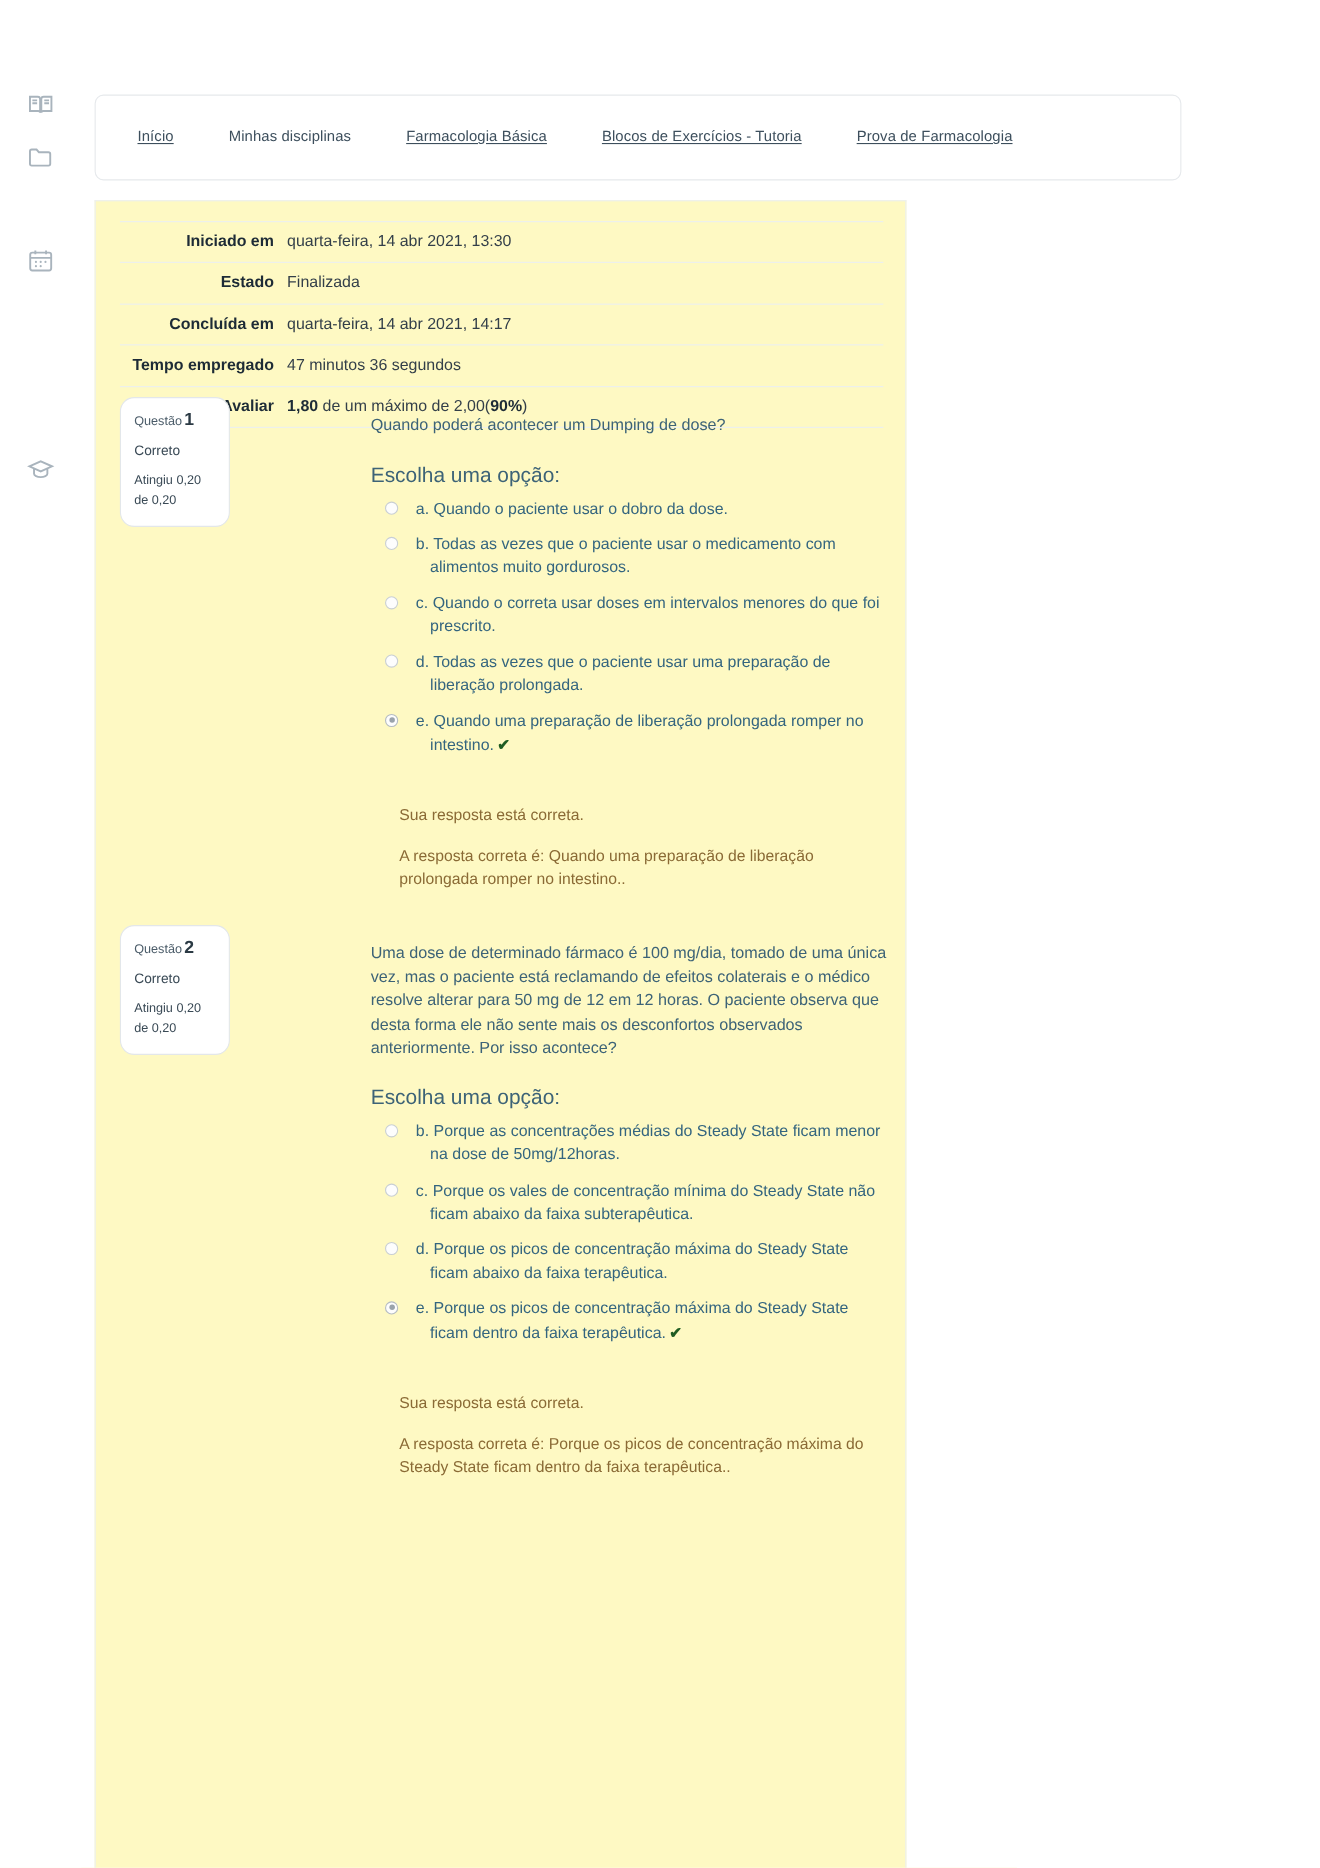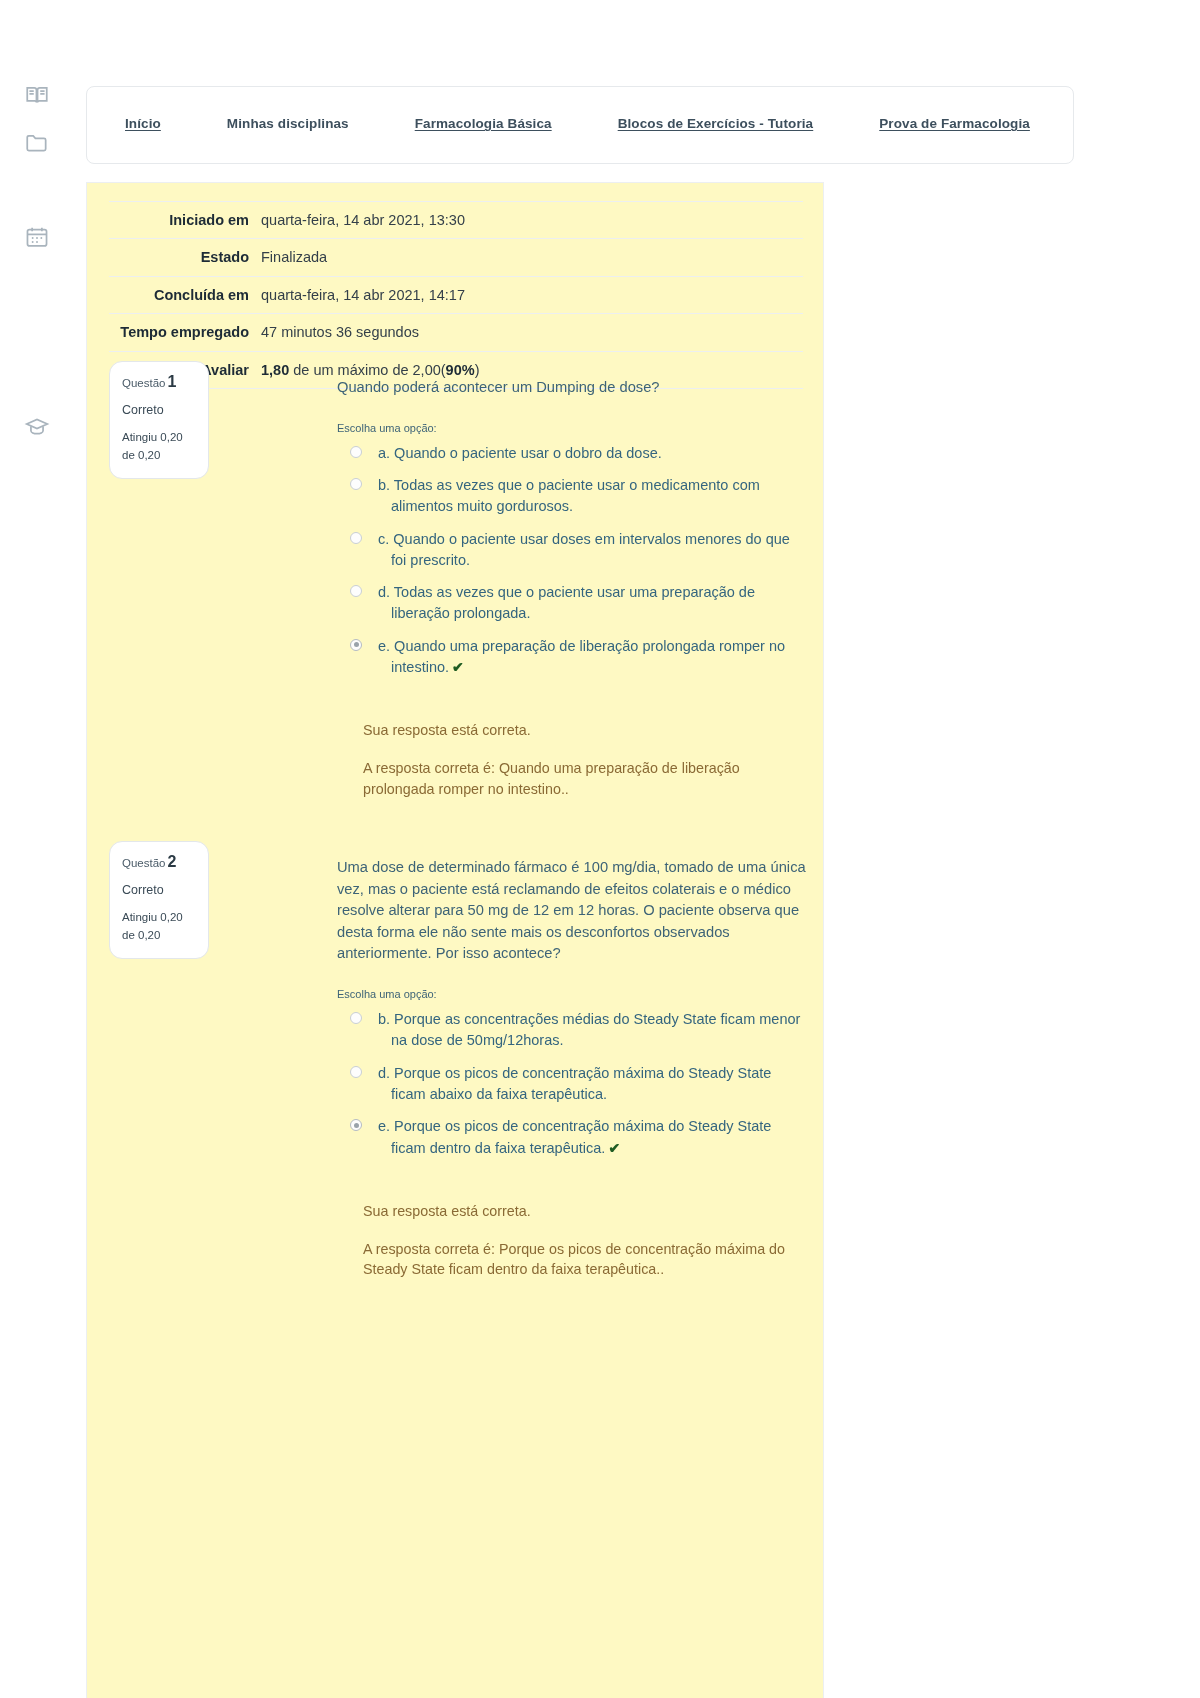--- a/index.html
+++ b/index.html
@@ -45,23 +45,22 @@
     background: #ffffff;
     border: 1px solid #e6e9ec;
     border-radius: 8px;
   }
   .breadcrumb {
     position: absolute;
     left: 38px;
     top: 29px;
     display: flex;
     align-items: flex-start;
-    gap: 16px;
+    gap: 0;
     font-size: 13.5px;
-    font-weight: bold;
   }
   .crumb {
     color: #3d4f5d;
     white-space: nowrap;
     letter-spacing: .1px;
   }
   .crumb.link { text-decoration: underline; text-underline-offset: 2px; cursor: pointer; }
   .crumb.plain { text-decoration: none; }
 
   
@@ -156,21 +155,21 @@
     top: 0;
     width: 470px;
   }
   .qtext {
     font-size: 14.7px;
     line-height: 1.47;
     color: #3d6377;
     margin: 16px 0 23px 0;
   }
   .qprompt {
-    font-size: 11px;
+    font-size: 19px;
     color: #3d6377;
     margin: 0 0 9px 0;
   }
   .answers { list-style: none; margin: 0; padding: 0; }
   .answer {
     position: relative;
     padding: 0 0 0 41px;
     margin-bottom: 11px;
     font-size: 14.5px;
     line-height: 1.47;
@@ -301,21 +300,21 @@
         <li class="answer">
           <span class="radio"></span>
           <span class="hang">a. Quando o paciente usar o dobro da dose.</span>
         </li>
         <li class="answer">
           <span class="radio"></span>
           <span class="hang">b. Todas as vezes que o paciente usar o medicamento com alimentos muito gordurosos.</span>
         </li>
         <li class="answer">
           <span class="radio"></span>
-          <span class="hang">c. Quando o paciente usar doses em intervalos menores do que foi prescrito.</span>
+          <span class="hang">c. Quando o correta usar doses em intervalos menores do que foi prescrito.</span>
         </li>
         <li class="answer">
           <span class="radio"></span>
           <span class="hang">d. Todas as vezes que o paciente usar uma preparação de liberação prolongada.</span>
         </li>
         <li class="answer selected">
           <span class="radio"></span>
           <span class="hang"><span>e. Quando uma preparação de liberação prolongada romper no intestino.</span><span class="tick">✔</span></span>
         </li>
       </ul>
@@ -335,20 +334,24 @@
     <div class="qbody">
       <p class="qtext">Uma dose de determinado fármaco é 100 mg/dia, tomado de uma única vez, mas o paciente está reclamando de efeitos colaterais e o médico resolve alterar para 50 mg de 12 em 12 horas. O paciente observa que desta forma ele não sente mais os desconfortos observados anteriormente. Por isso acontece?</p>
       <p class="qprompt">Escolha uma opção:</p>
       <ul class="answers">
         <li class="answer">
           <span class="radio"></span>
           <span class="hang">b. Porque as concentrações médias do Steady State ficam menor na dose de 50mg/12horas.</span>
         </li>
         <li class="answer">
           <span class="radio"></span>
+          <span class="hang">c. Porque os vales de concentração mínima do Steady State não ficam abaixo da faixa subterapêutica.</span>
+        </li>
+        <li class="answer">
+          <span class="radio"></span>
           <span class="hang">d. Porque os picos de concentração máxima do Steady State ficam abaixo da faixa terapêutica.</span>
         </li>
         <li class="answer selected">
           <span class="radio"></span>
           <span class="hang"><span>e. Porque os picos de concentração máxima do Steady State ficam dentro da faixa terapêutica.</span><span class="tick">✔</span></span>
         </li>
       </ul>
       <div class="feedback">
         <p>Sua resposta está correta.</p>
         <p>A resposta correta é: Porque os picos de concentração máxima do Steady State ficam dentro da faixa terapêutica..</p>

